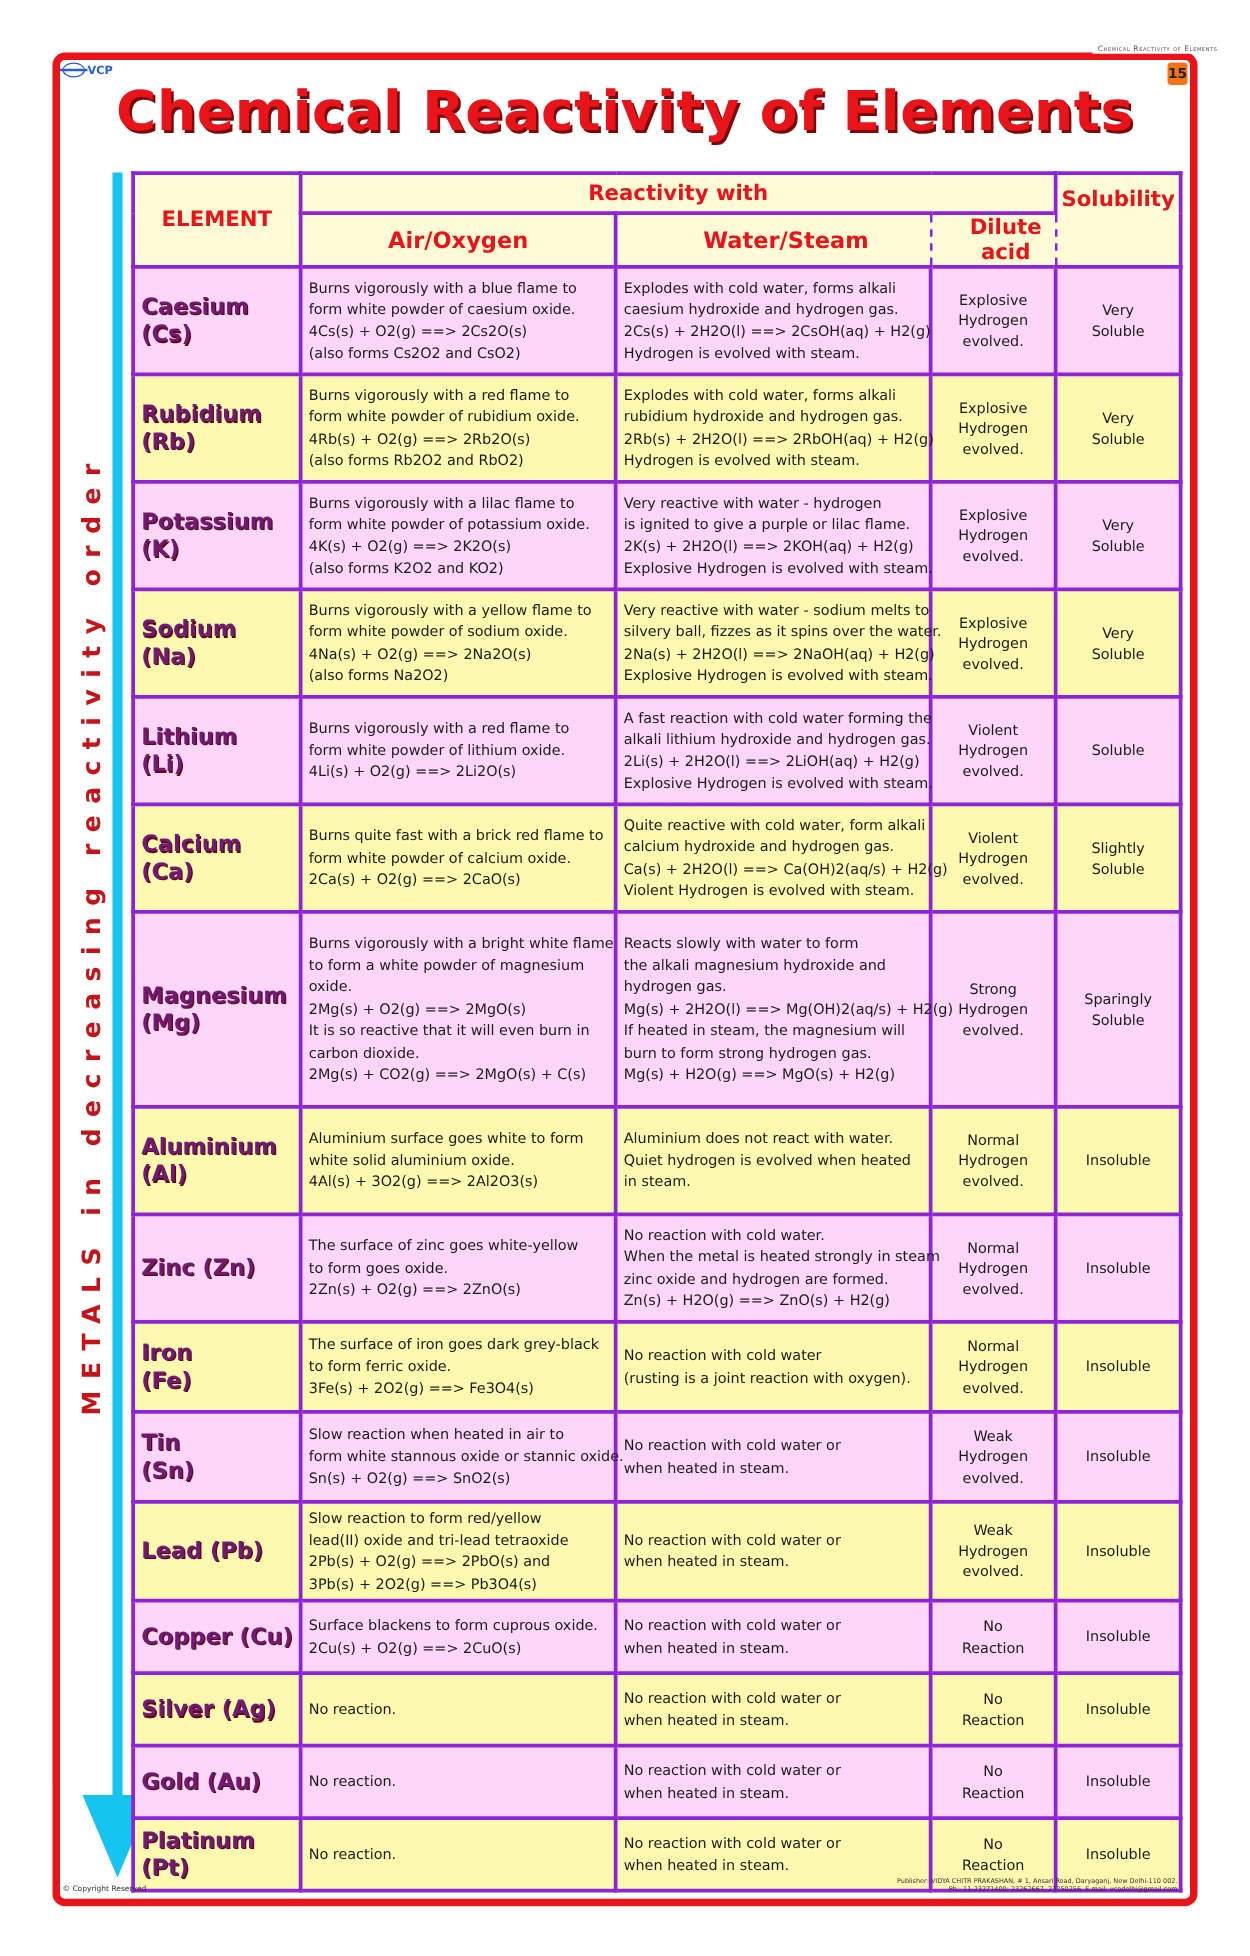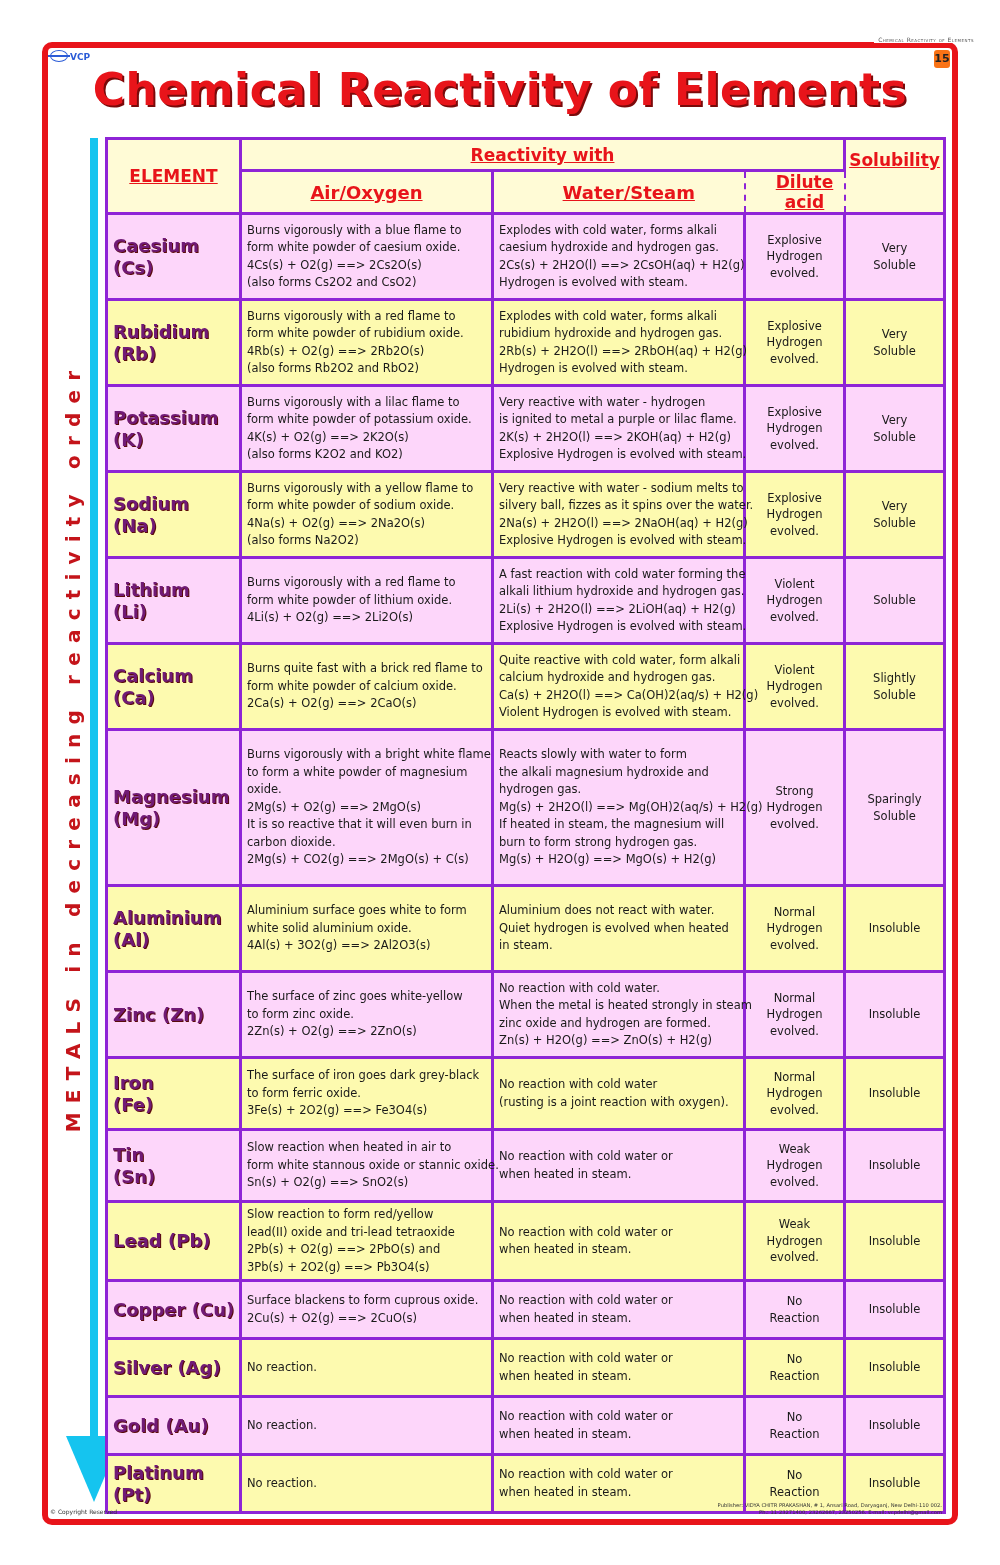--- a/index.html
+++ b/index.html
@@ -45,21 +45,21 @@
     transform: rotate(-90deg); transform-origin: center;
     font-family: "DejaVu Sans", sans-serif; font-weight: bold; font-size: 20px;
     color: #c4141a; letter-spacing: 9.2px; white-space: nowrap; text-align: center;
   }
 
   table.chart {
     position: absolute; left: 105px; top: 137px; width: 838px;
     border-collapse: collapse; table-layout: fixed;
   }
   table.chart td, table.chart th { border: 3px solid #8e24d6; vertical-align: middle; }
-  .head th { background: #fffbd6; color: #e8141a; font-weight: bold; font-family: "DejaVu Sans", sans-serif; text-decoration: underline; }
+  .head th { background: #fffbd6; color: #e8141a; font-weight: bold; font-family: "DejaVu Sans", sans-serif; }
   .h-element { font-size: 17px; }
   .h-group { font-size: 17px; height: 32px; border-bottom: 2px dashed #8e24d6 !important; }
   .h-sub { font-size: 18px; height: 42px; }
   .h-small { font-size: 17px; line-height: 20px; }
   .dashv { border-left: 2px dashed #8e24d6 !important; border-right: 2px dashed #8e24d6 !important; padding-left: 20px; }
   .dashl { border-left: 2px dashed #8e24d6 !important; }
 
   tr.pink td { background: #fdd6fa; }
   tr.yellow td { background: #fdfaaf; }
 
@@ -174,21 +174,21 @@
           <span class="line">(K)</span>
         </td>
         <td class="txt">
           <span class="line">Burns vigorously with a lilac flame to</span>
           <span class="line">form white powder of potassium oxide.</span>
           <span class="line">4K(s) + O2(g) ==&gt; 2K2O(s)</span>
           <span class="line">(also forms K2O2 and KO2)</span>
         </td>
         <td class="txt">
           <span class="line">Very reactive with water - hydrogen</span>
-          <span class="line">is ignited to metal a purple or lilac flame.</span>
+          <span class="line">is ignited to give a purple or lilac flame.</span>
           <span class="line">2K(s) + 2H2O(l) ==&gt; 2KOH(aq) + H2(g)</span>
           <span class="line">Explosive Hydrogen is evolved with steam.</span>
         </td>
         <td class="mid">
           <span class="line">Explosive</span>
           <span class="line">Hydrogen</span>
           <span class="line">evolved.</span>
         </td>
         <td class="mid">
           <span class="line">Very</span>
@@ -329,21 +329,21 @@
         <td class="mid">
           <span class="line">Insoluble</span>
         </td>
       </tr>
       <tr class="pink" style="height: 86px;">
         <td class="el">
           <span class="line">Zinc (Zn)</span>
         </td>
         <td class="txt">
           <span class="line">The surface of zinc goes white-yellow</span>
-          <span class="line">to form zinc oxide.</span>
+          <span class="line">to form goes oxide.</span>
           <span class="line">2Zn(s) + O2(g) ==&gt; 2ZnO(s)</span>
         </td>
         <td class="txt">
           <span class="line">No reaction with cold water.</span>
           <span class="line">When the metal is heated strongly in steam</span>
           <span class="line">zinc oxide and hydrogen are formed.</span>
           <span class="line">Zn(s) + H2O(g) ==&gt; ZnO(s) + H2(g)</span>
         </td>
         <td class="mid">
           <span class="line">Normal</span>

